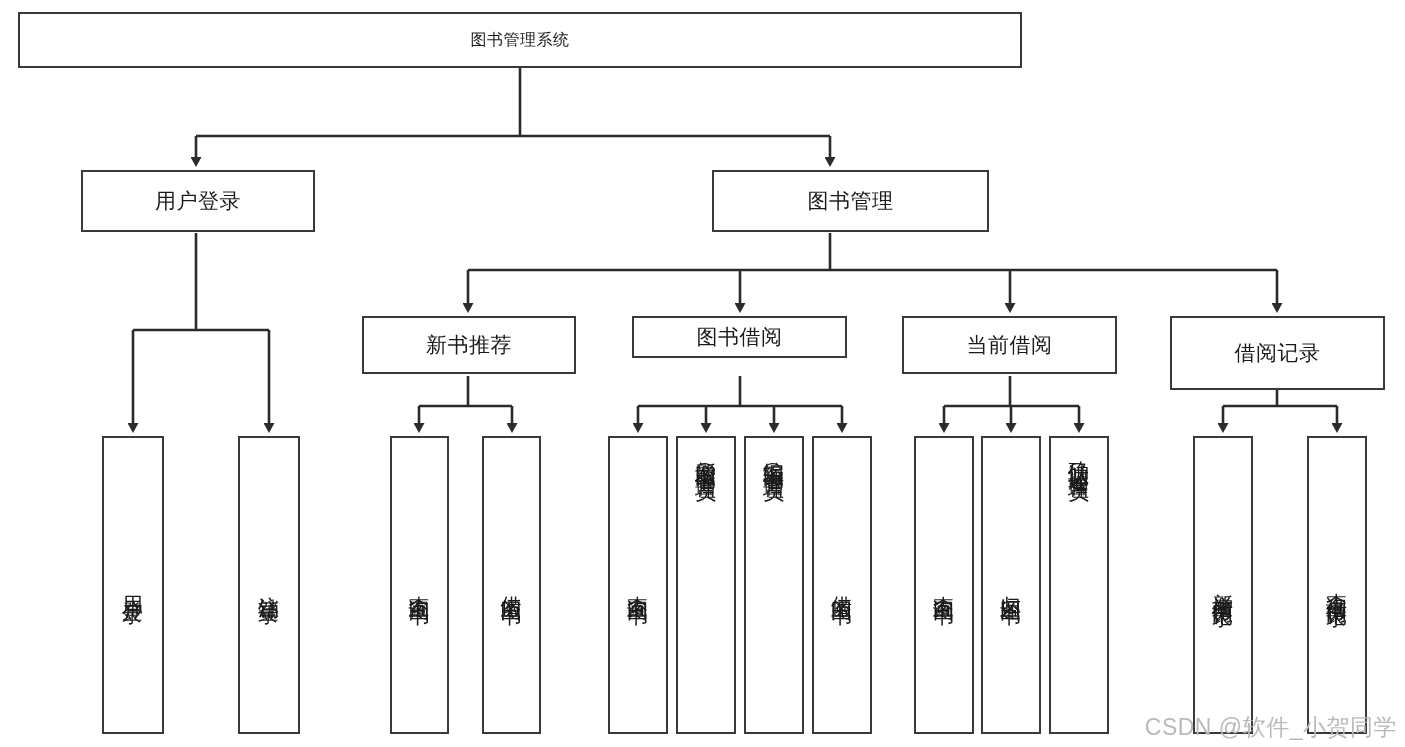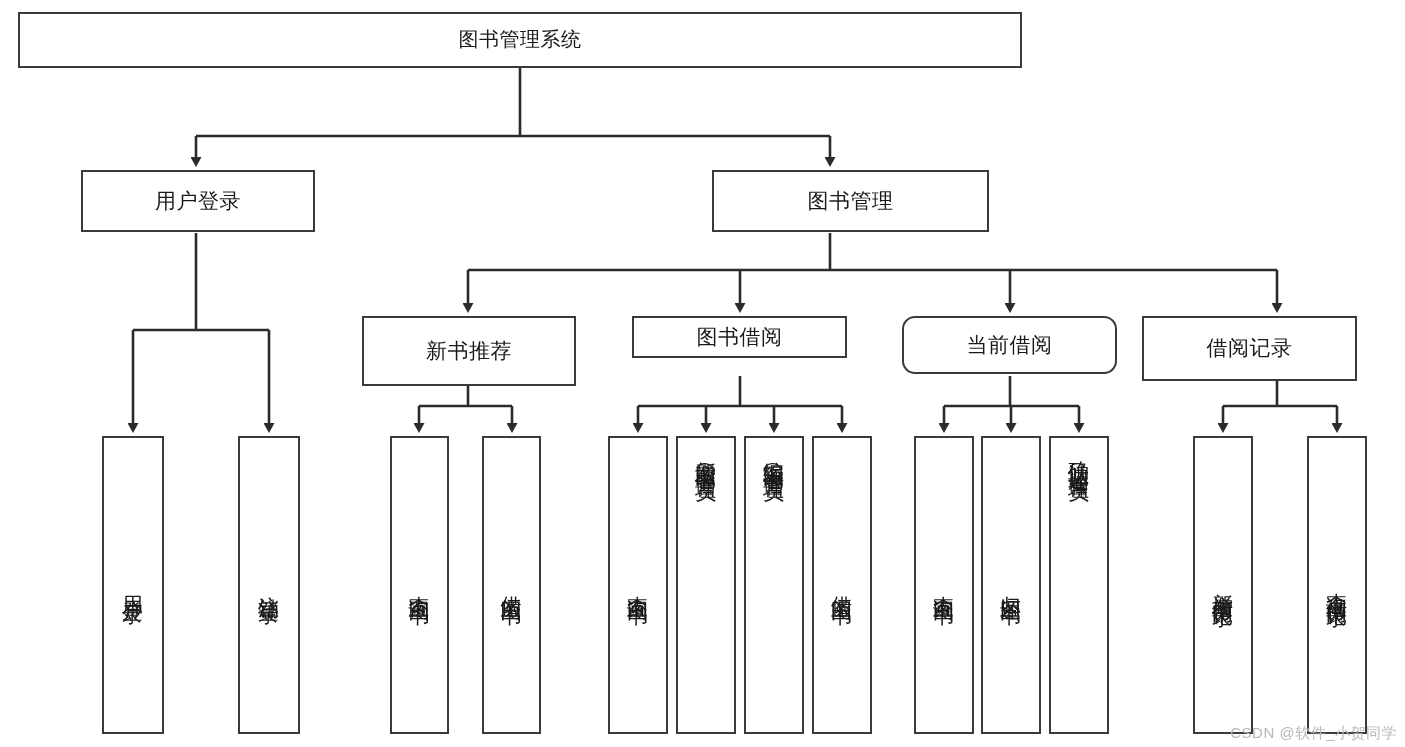--- a/index.html
+++ b/index.html
@@ -58,26 +58,26 @@
     text-orientation: upright;
     font-size: 21px;
     line-height: 1.0;
     letter-spacing: 3px;
     white-space: pre;
   }
   .node.v.mid {
     align-items: center;
     padding-top: 0;
   }
-  .node.root .lbl { font-size: 20px; }
+  .node.root .lbl { font-size: 16px; }
   #watermark {
     position: absolute;
     right: 8px;
     bottom: 4px;
-    font-size: 15px;
+    font-size: 23px;
     color: #b9b9b9;
     letter-spacing: 0.5px;
     white-space: nowrap;
     user-select: none;
   }
 </style>
 </head>
 <body>
 
 <div id="canvas">
@@ -136,30 +136,30 @@
     <span class="lbl">图书管理系统</span>
   </div>
 
   <div class="node h" style="left:81px; top:170px; width:234px; height:62px;">
     <span class="lbl">用户登录</span>
   </div>
   <div class="node h" style="left:712px; top:170px; width:277px; height:62px;">
     <span class="lbl">图书管理</span>
   </div>
 
-  <div class="node h" style="left:362px; top:316px; width:214px; height:70px;">
+  <div class="node h" style="left:362px; top:316px; width:214px; height:58px;">
     <span class="lbl">新书推荐</span>
   </div>
   <div class="node h" style="left:632px; top:316px; width:215px; height:42px;">
     <span class="lbl">图书借阅</span>
   </div>
-  <div class="node h" style="left:902px; top:316px; width:215px; height:58px;border-radius:13px;">
+  <div class="node h" style="left:902px; top:316px; width:215px; height:58px;">
     <span class="lbl">当前借阅</span>
   </div>
-  <div class="node h" style="left:1142px; top:316px; width:215px; height:65px;">
+  <div class="node h" style="left:1170px; top:316px; width:215px; height:74px;">
     <span class="lbl">借阅记录</span>
   </div>
 
   <div class="node v mid" style="left:102px; top:436px; width:62px; height:298px;">
     <span class="lbl">用户登录</span>
   </div>
   <div class="node v mid" style="left:238px; top:436px; width:62px; height:298px;">
     <span class="lbl">注销登录</span>
   </div>
 

